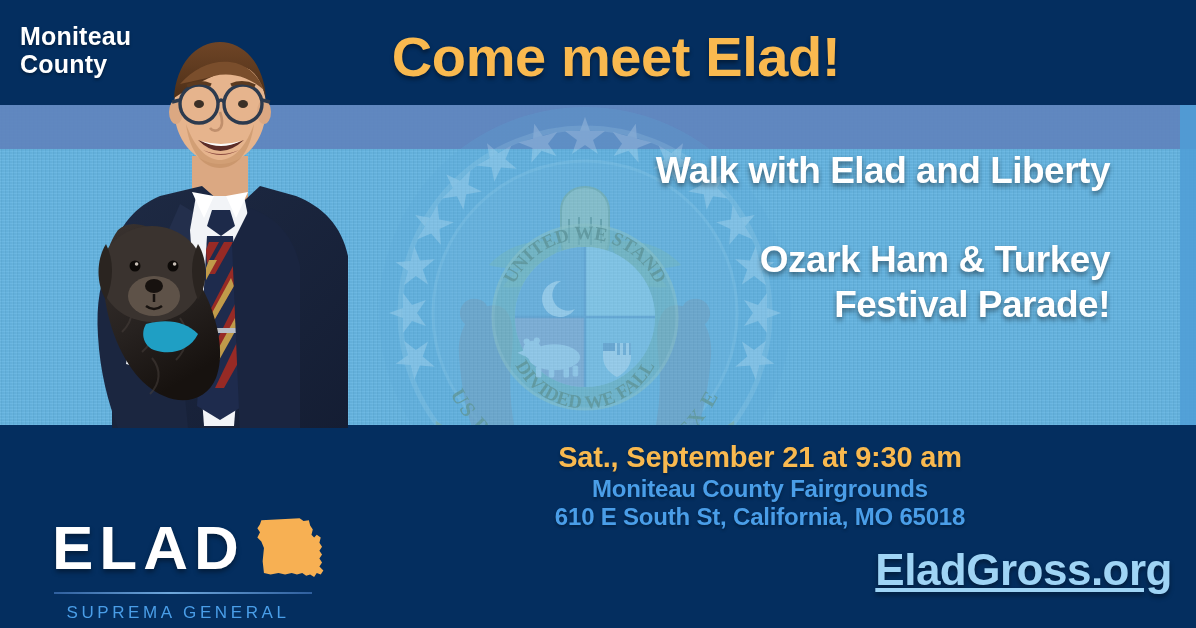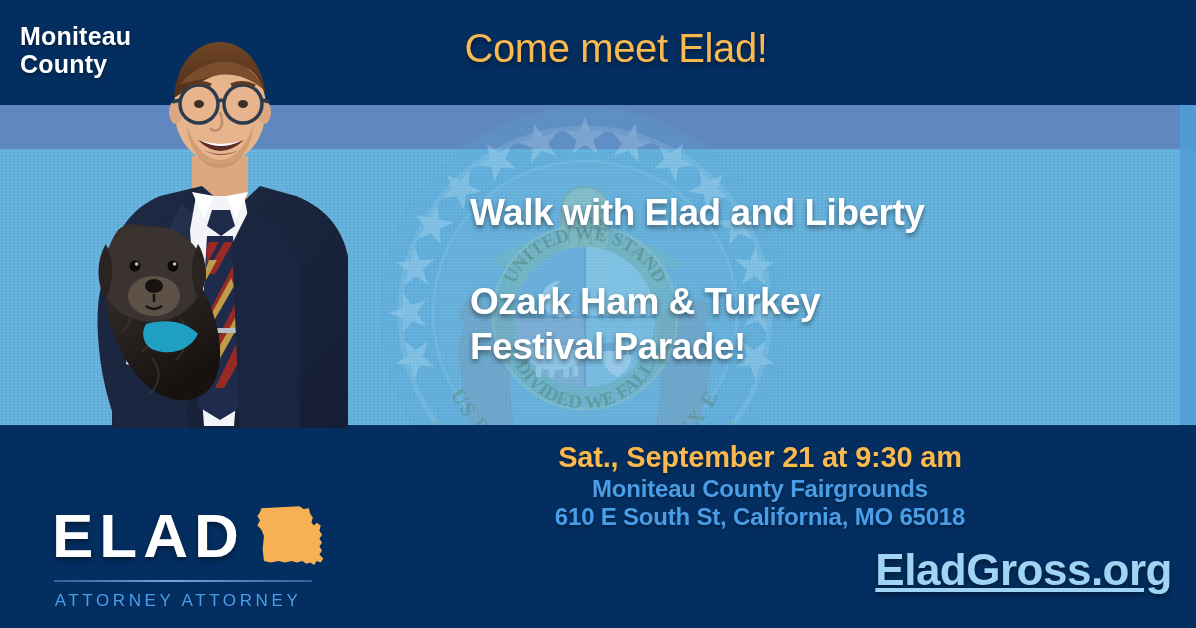--- a/index.html
+++ b/index.html
@@ -49,51 +49,50 @@
 
   
   .county{
     position:absolute;left:20px;top:22px;width:190px;
     color:#ffffff;font-weight:bold;font-size:25px;line-height:1.12;
     text-align:left;letter-spacing:.2px;
     text-shadow:0 2px 3px rgba(0,0,0,.35);
   }
   .headline{
     position:absolute;left:336px;top:26px;width:560px;
-    color:#f9b94f;font-weight:normal;font-size:40px;line-height:1.1;
+    color:#f9b94f;font-weight:bold;font-size:56px;line-height:1.1;
     text-align:center;letter-spacing:-.4px;
     text-shadow:0 3px 4px rgba(0,0,0,.4);
   }
 
   
   .msg{
     position:absolute;left:470px;top:148px;width:640px;
-    text-align:left;color:#ffffff;font-weight:bold;
+    text-align:right;color:#ffffff;font-weight:bold;
     text-shadow:0 3px 5px rgba(0,0,0,.45);
-    margin-top:42px;
   }
   .msg-line{font-size:37px;line-height:1.22;letter-spacing:-.5px;}
   .msg-gap{height:44px;}
 
   
   .details{
     position:absolute;left:390px;top:441px;width:740px;
     text-align:center;font-weight:bold;
   }
   .detail-date{
     color:#f9b94f;font-size:29px;line-height:1.17;letter-spacing:-.2px;
     text-shadow:0 2px 3px rgba(0,0,0,.3);
   }
   .detail-venue,.detail-addr{
     color:#4a9ee8;font-size:24px;line-height:1.17;letter-spacing:-.2px;
     text-shadow:0 2px 3px rgba(0,0,0,.3);
   }
 
   
-  .logo{position:absolute;left:46px;top:502px;width:310px;}
+  .logo{position:absolute;left:46px;top:514px;width:310px;}
   .logo-row{display:flex;align-items:center;gap:6px;height:68px;}
   .logo-elad{
     color:#ffffff;font-weight:bold;font-size:62px;line-height:1;
     letter-spacing:6px;text-shadow:0 3px 5px rgba(0,0,0,.4);
     padding-left:6px;
   }
   .logo-mo{width:84px;height:66px;flex:none;}
   .logo-mo svg{width:100%;height:100%;display:block;}
   .logo-rule{
     width:258px;height:2px;margin:10px 0 0 8px;
@@ -415,18 +414,18 @@
       <div class="logo-mo">
         <svg viewBox="0 0 120 100" xmlns="http://www.w3.org/2000/svg">
           <path d="M12,8 L70,5 L76,9 L84,8 L86,16 L90,22 L88,30 L92,34 L96,30 L102,34
                    L100,42 L104,48 L100,54 L104,60 L100,66 L104,72 L100,78 L106,84
                    L102,90 L96,88 L92,94 L86,90 L80,92 L74,88 L66,90 L58,88 L48,90
                    L38,88 L26,90 L16,88 L14,70 L16,50 L12,40 L6,34 L10,26 L6,20 L10,14 Z" fill="#f7b053"></path>
         </svg>
       </div>
     </div>
     <div class="logo-rule"></div>
-    <div class="logo-sub">ATTORNEY ATTORNEY</div>
+    <div class="logo-sub">SUPREMA GENERAL</div>
   </div>
 
   <div class="website">EladGross.org</div>
 
 </div>
 
 </body></html>

